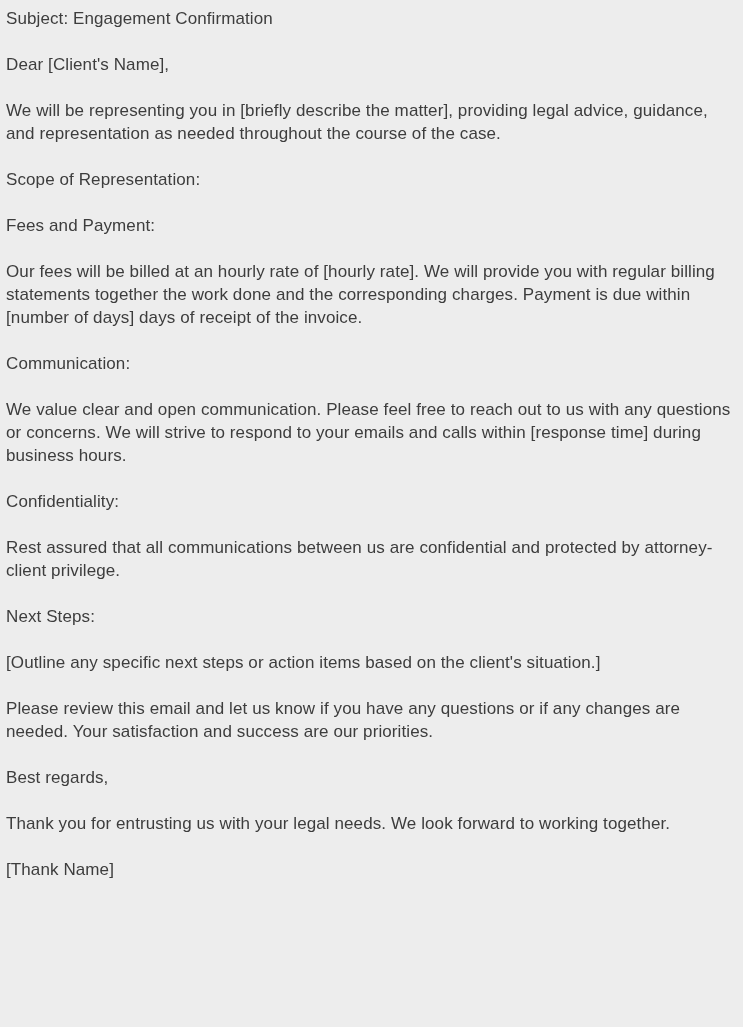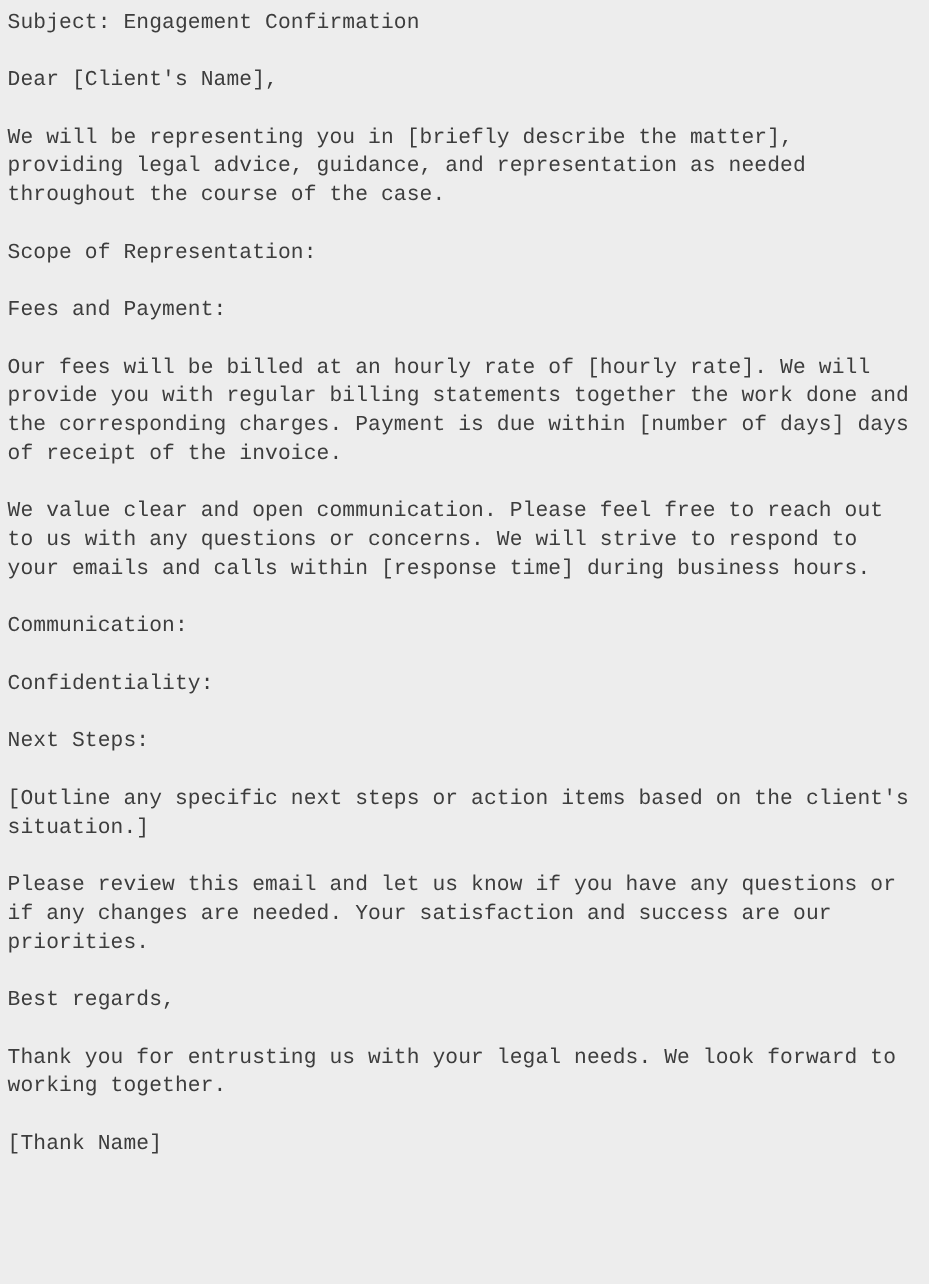--- a/index.html
+++ b/index.html
@@ -21,34 +21,35 @@
     line-height: 23px;
     letter-spacing: 0.1px;
   }
   .email-body p {
     margin: 0 0 23px 0;
   }
 </style>
 </head>
 <body style="background: rgb(237, 237, 237);">
 
-<div class="email-body" style="color: rgb(61, 61, 61); font-family: Liberation Mono, monospace;">
+<div class="email-body" style="color: rgb(61, 61, 61);">
   <p>Subject: Engagement Confirmation</p>
   <p>Dear [Client's Name],</p>
 
   <p>We will be representing you in [briefly describe the matter], providing legal advice, guidance, and representation as needed throughout the course of the case.</p>
   <p>Scope of Representation:</p>
 
   <p>Fees and Payment:</p>
   <p>Our fees will be billed at an hourly rate of [hourly rate]. We will provide you with regular billing statements together the work done and the corresponding charges. Payment is due within [number of days] days of receipt of the invoice.</p>
 
+  <p>Communication:</p>
   <p>We value clear and open communication. Please feel free to reach out to us with any questions or concerns. We will strive to respond to your emails and calls within [response time] during business hours.</p>
-  <p>Communication:</p>
 
   <p>Confidentiality:</p>
+  <p>Rest assured that all communications between us are confidential and protected by attorney-client privilege.</p>
 
   <p>Next Steps:</p>
   <p>[Outline any specific next steps or action items based on the client's situation.]</p>
 
   <p>Please review this email and let us know if you have any questions or if any changes are needed. Your satisfaction and success are our priorities.</p>
   <p>Best regards,</p>
 
   <p>Thank you for entrusting us with your legal needs. We look forward to working together.</p>
   <p>[Thank Name]</p>
 </div>

